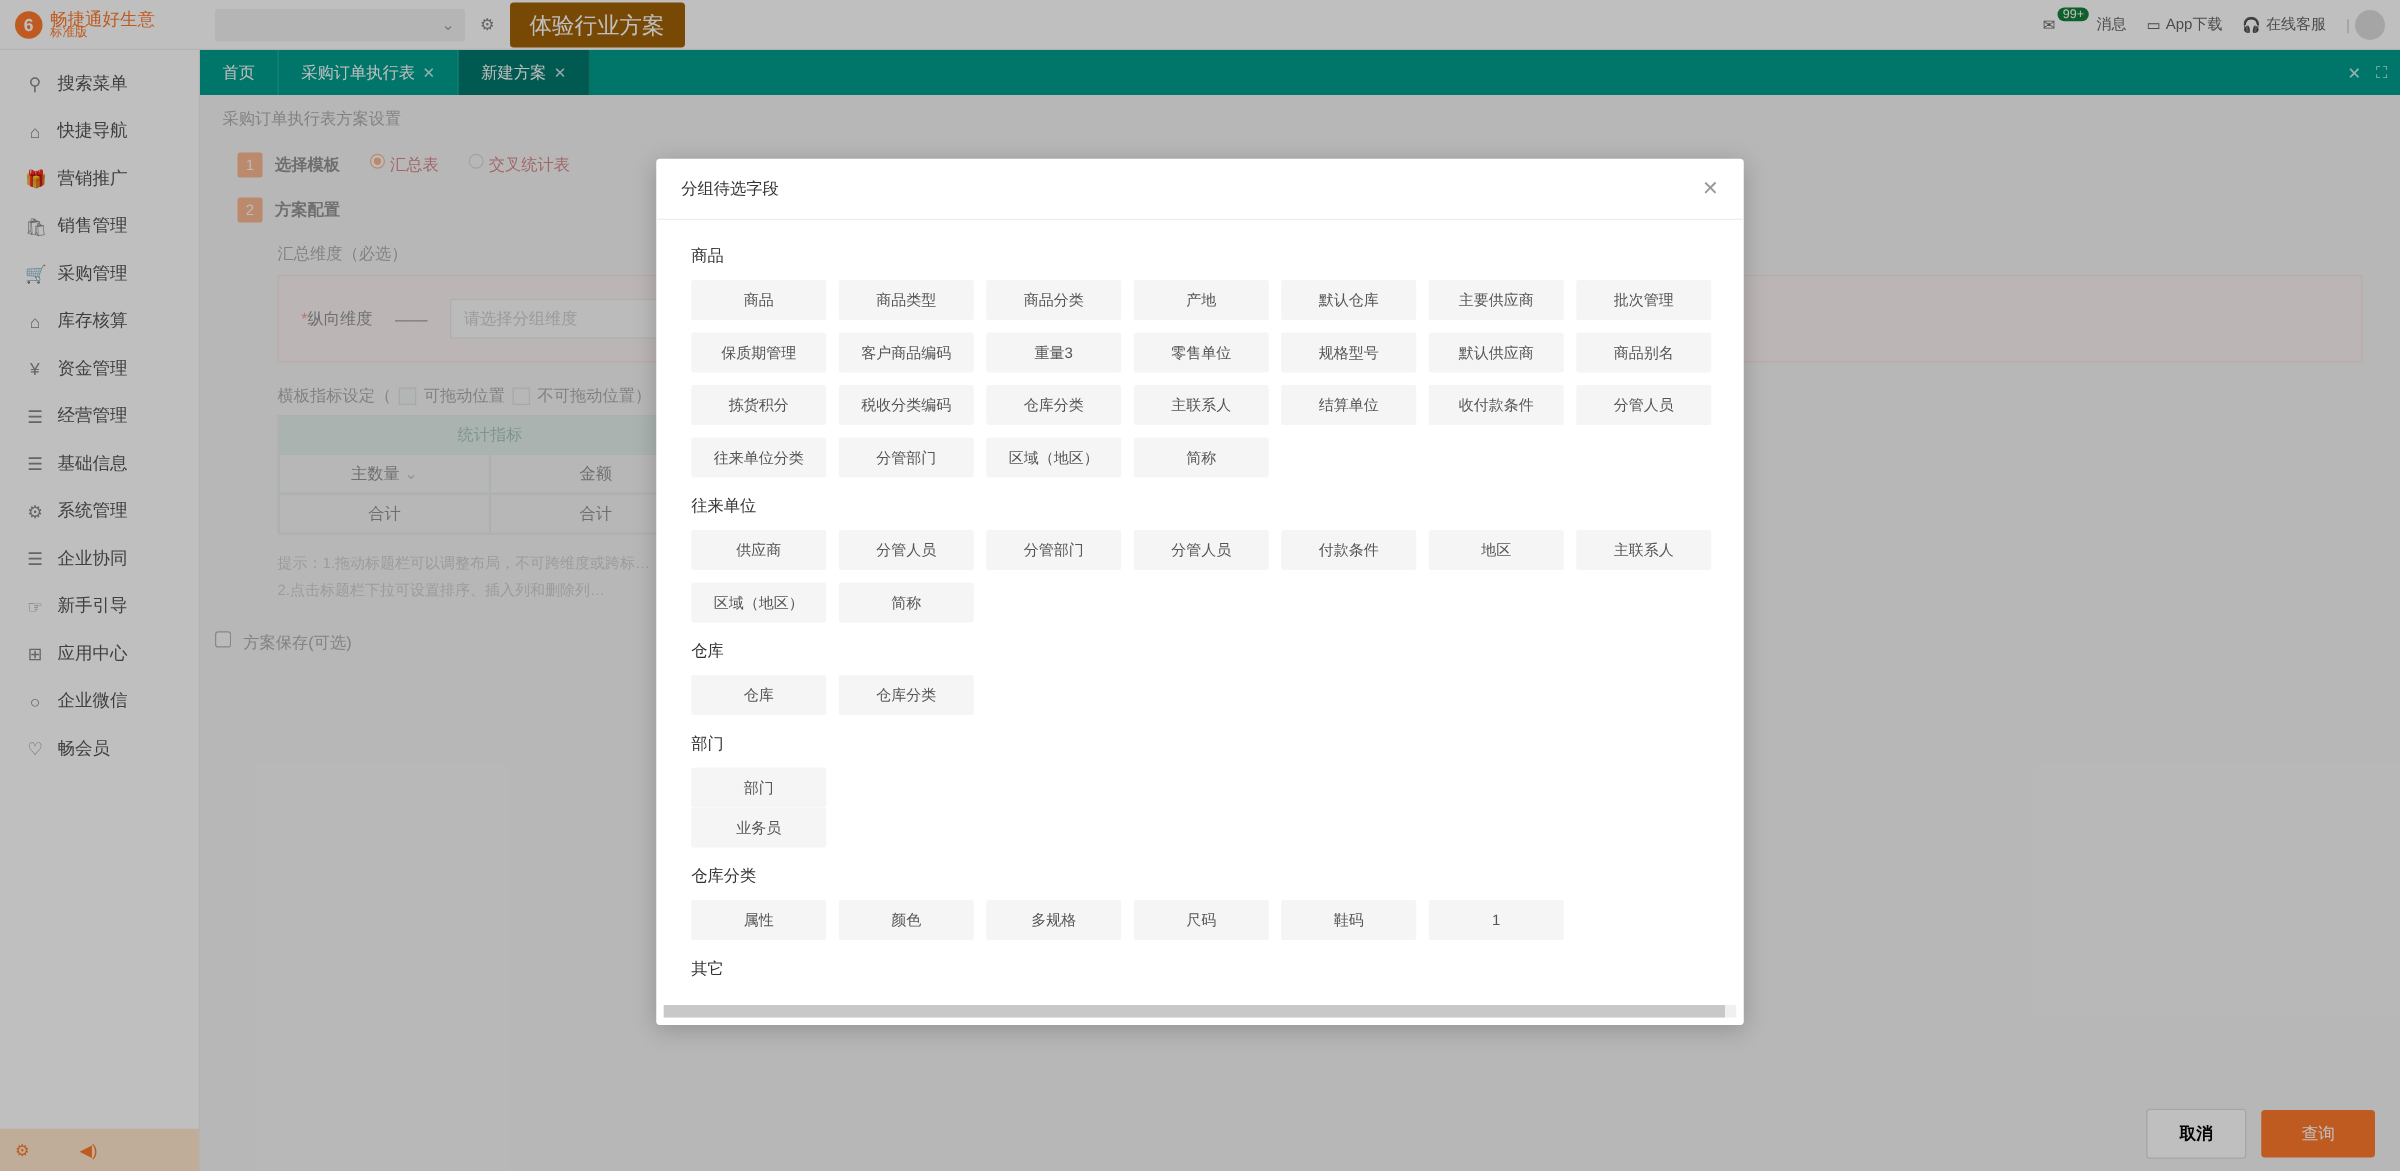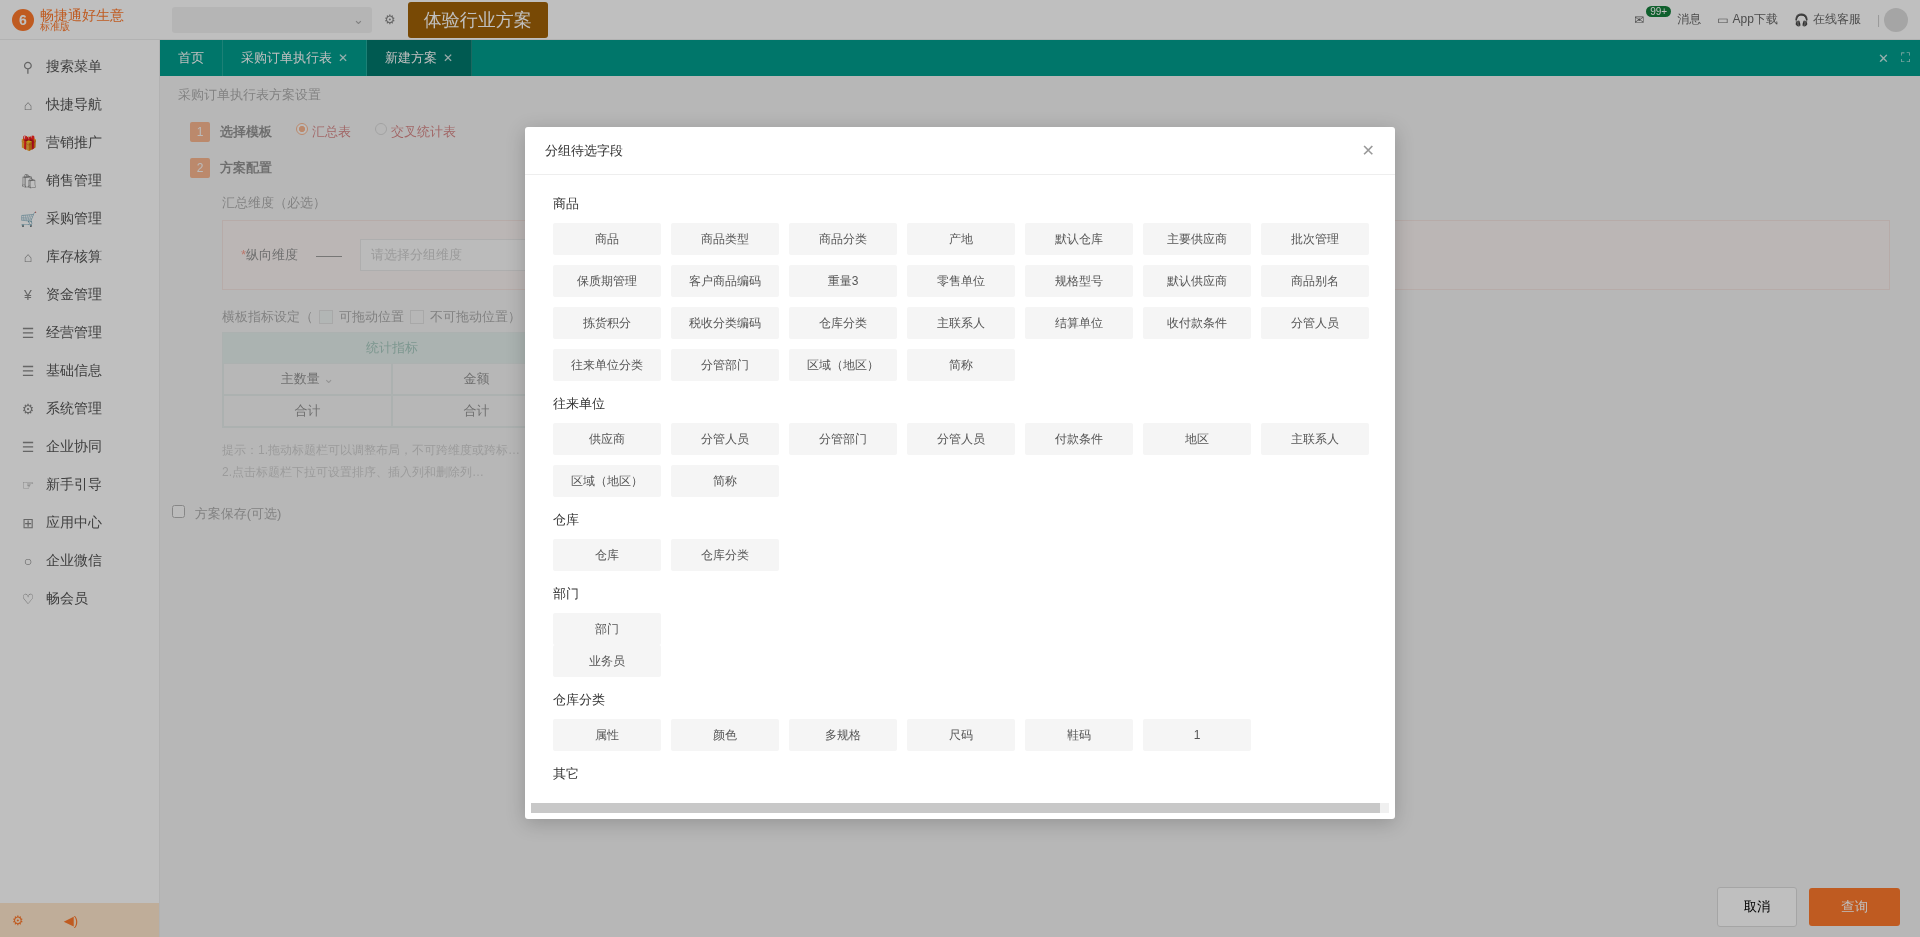--- a/index.html
+++ b/index.html
@@ -57,21 +57,21 @@
 .table-narrow { margin-left:32px; border:1px solid #d9e6e2; width:340px;}
 .table-narrow .hdr { background:#d6ebe5; color:#5aa08c; text-align:center; padding:6px;}
 .table-narrow .row { display:flex;}
 .table-narrow .row>div{flex:1;text-align:center;padding:6px;border:1px solid #d9e6e2;}
 .hints { margin-left:32px; color:#aaa; font-size:12px; line-height:1.8; padding:12px 0;}
 .save-row { padding:10px 0 0 12px; color:#666;}
 .save-row input{margin-right:6px;}
 
 
 .bottom-bar { position:absolute; left:160px; right:0; bottom:0; height:60px; display:flex; align-items:center; justify-content:flex-end; padding:0 20px; gap:12px; background:transparent;}
-.btn-cancel { background:#fff; border:1px solid #ddd; padding:10px 26px; border-radius:3px; cursor:pointer;}
+.btn-cancel { background:#fff; border:1px solid #ddd; padding:10px 26px; border-radius:3px; cursor:pointer;font-weight:bold;}
 .btn-query { background:#ff7a2d; color:#fff; border:none; padding:10px 32px; border-radius:3px; cursor:pointer;}
 
 
 .overlay { position:absolute; inset:0; background:rgba(0,0,0,0.25);}
 .modal { position:absolute; left:50%; top:100px; transform:translateX(-50%); width:870px; background:#fff; border-radius:3px; box-shadow:0 4px 20px rgba(0,0,0,0.2); display:flex; flex-direction:column;margin-top:27px;}
 .modal-head { padding:14px 20px; border-bottom:1px solid #eee; display:flex; align-items:center;}
 .modal-head .close { margin-left:auto; cursor:pointer; color:#999; font-size:16px;}
 .modal-body { padding:6px 20px 10px 28px; max-height:720px; overflow-y:auto;}
 .group-title { font-size:13px; color:#333; margin:14px 0 10px; font-weight:500;}
 .chips { display:flex; flex-wrap:wrap; gap:10px;}

